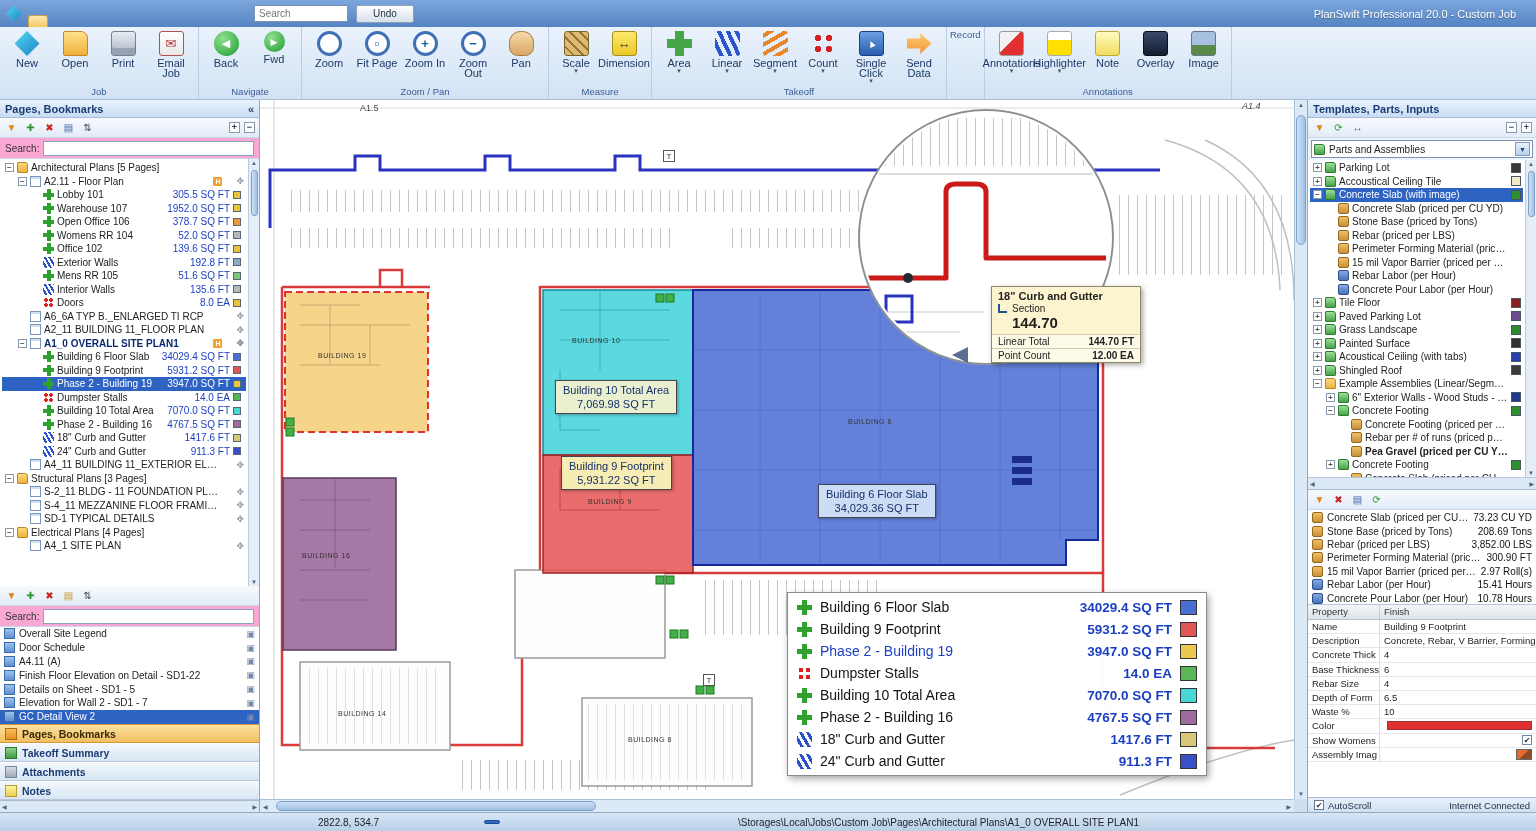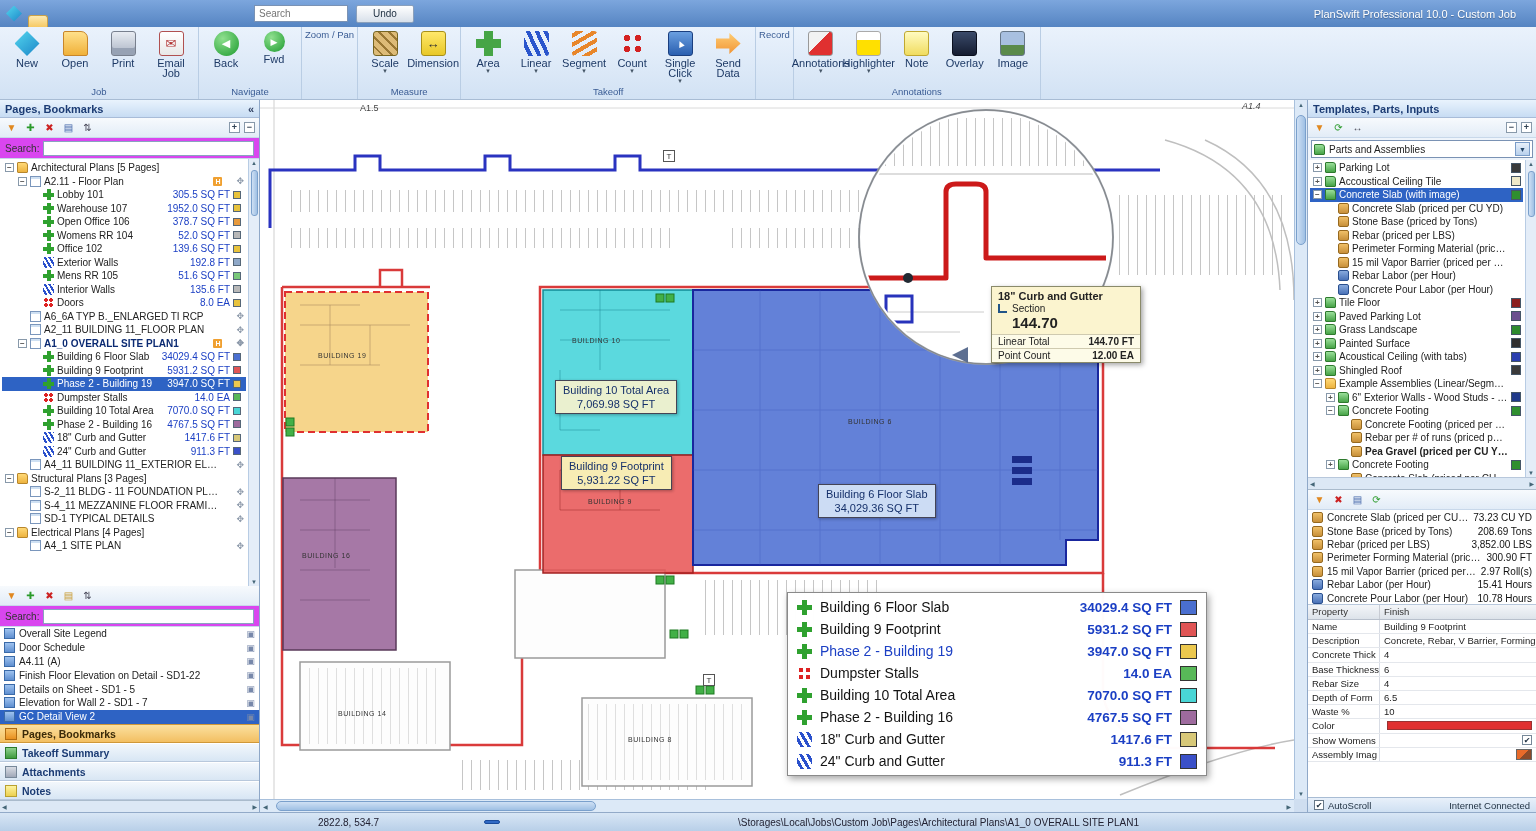--- a/index.html
+++ b/index.html
@@ -59,21 +59,21 @@
 .ric.ic-overlay{background:linear-gradient(#3a4a6a,#141c30);border:1px solid #0a0f1e;}
 .ric.ic-image{background:linear-gradient(#a8c0e0 55%,#5a8a4a 55%);border:1px solid #667788;}
 
 
 .phead{height:18px;background:linear-gradient(#e9f3fd,#c7dcf3);border-bottom:1px solid #a8bcd8;display:flex;align-items:center;padding:0 5px;font-weight:bold;color:#1c3c74;font-size:11px;flex:none;}
 .collapse{margin-left:auto;color:#346;font-size:11px;}
 .ptools{height:20px;display:flex;align-items:center;gap:4px;padding:0 4px;background:linear-gradient(#f7fafd,#e2ecf7);border-bottom:1px solid #c8d8ea;flex:none;}
 .tbtn{min-width:15px;height:15px;display:flex;align-items:center;justify-content:center;font-size:10px;}
 .boxbtn{width:11px;height:11px;border:1px solid #8899aa;background:#fff;font:700 9px/9px "Liberation Sans",sans-serif;text-align:center;color:#345;}
 .spacer{flex:1;}
-.psearch{height:21px;display:flex;align-items:center;gap:4px;padding:0 5px;border-bottom:1px solid #c8d8ea;background:#d946ef;flex:none;color:#333;}
+.psearch{height:21px;display:flex;align-items:center;gap:4px;padding:0 5px;border-bottom:1px solid #c8d8ea;background:#f9a8d4;flex:none;color:#333;}
 .psearch input{flex:1;height:15px;border:1px solid #8aa2c0;font-size:10px;padding:0 3px;}
 
 
 .lpanel{position:absolute;left:0;top:100px;width:260px;bottom:19px;background:#eef4fb;border-right:1px solid #8fa8c8;display:flex;flex-direction:column;}
 .tree{flex:1;background:#fff;overflow:hidden;position:relative;padding:2px 13px 0 2px;}
 .trow{display:flex;align-items:center;height:13.5px;gap:3px;white-space:nowrap;overflow:hidden;padding-right:2px;}
 .exp{width:9px;height:9px;flex:none;font:700 8px/7px "Liberation Mono",monospace;text-align:center;color:#555;}
 .exp.expbox{border:1px solid #8899aa;background:#fff;}
 .ico{width:11px;height:11px;flex:none;display:inline-block;}
 .lbl{overflow:hidden;text-overflow:ellipsis;}
@@ -191,21 +191,21 @@
         <span class="mtab"></span>
         <span class="mtab"></span>
         <span class="mtab"></span>
         <span class="mtab"></span>
         <span class="mtab"></span>
         <span class="mtab"></span>
         <span class="mtab"></span>
       </div>
     <input class="msearch" placeholder="Search" style="">
     <button class="mundo">Undo</button>
-    <span class="wtitle">PlanSwift Professional 10.0 - Custom Job</span>
+    <span class="wtitle">PlanSwift Professional 20.0 - Custom Job</span>
   </div>
 
   <div class="ribbon">
     <div class="rgroup">
       <div class="rbtns">
           <div class="rbtn">
             <span class="ric ic-new"></span>
             <span class="rlbl">New</span>
           </div>
           <div class="rbtn">
@@ -230,20 +230,42 @@
             <span class="rlbl">Back</span>
           </div>
           <div class="rbtn">
             <span class="ric ic-fwd"></span>
             <span class="rlbl">Fwd</span>
           </div>
         </div>
       <div class="rglabel">Navigate</div>
     </div>
     <div class="rgroup">
+      <div class="rbtns">
+          <div class="rbtn">
+            <span class="ric ic-zoom"></span>
+            <span class="rlbl">Zoom</span>
+          </div>
+          <div class="rbtn">
+            <span class="ric ic-fitpage"></span>
+            <span class="rlbl">Fit Page</span>
+          </div>
+          <div class="rbtn">
+            <span class="ric ic-zoomin"></span>
+            <span class="rlbl">Zoom In</span>
+          </div>
+          <div class="rbtn">
+            <span class="ric ic-zoomout"></span>
+            <span class="rlbl">Zoom Out</span>
+          </div>
+          <div class="rbtn">
+            <span class="ric ic-pan"></span>
+            <span class="rlbl">Pan</span>
+          </div>
+        </div>
       <div class="rglabel">Zoom / Pan</div>
     </div>
     <div class="rgroup">
       <div class="rbtns">
           <div class="rbtn">
             <span class="ric ic-scale"></span>
             <span class="rlbl">Scale</span>
             <span class="mn">▾</span>
           </div>
           <div class="rbtn">

